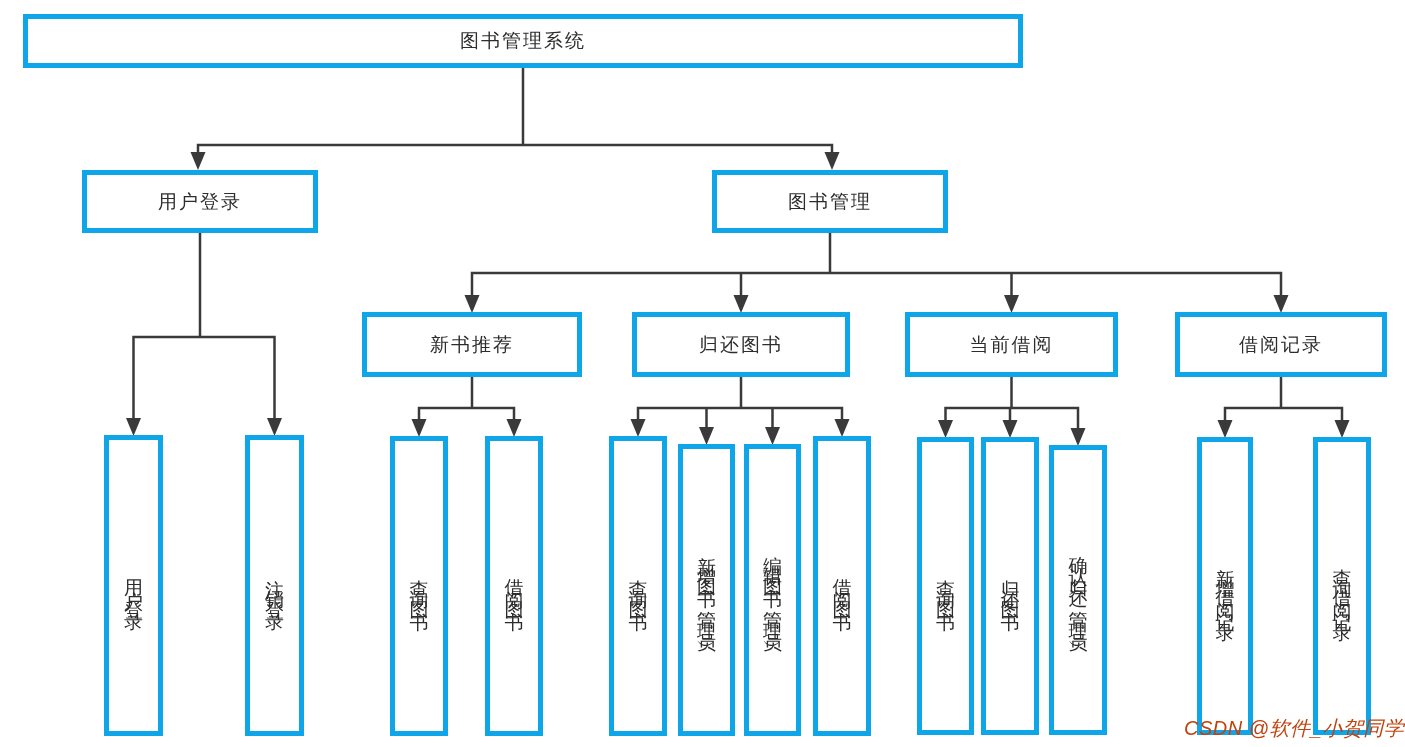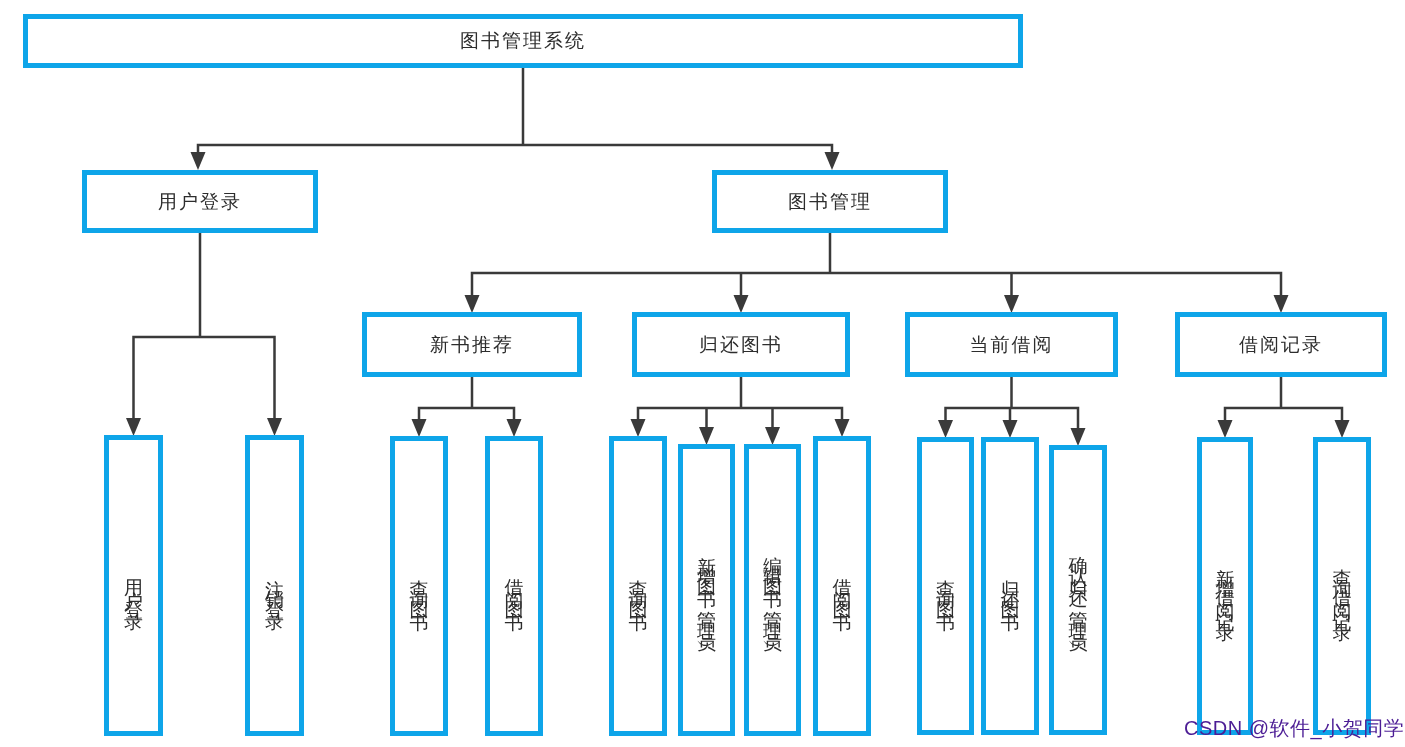--- a/index.html
+++ b/index.html
@@ -13,21 +13,21 @@
     border:5px solid #0ea5e9;display:flex;align-items:center;justify-content:center;
     color:#2d2d2d;z-index:2;
   }
   .lbl{font-size:19px;letter-spacing:2px;white-space:nowrap;}
   .vlbl{
     writing-mode:vertical-rl;text-orientation:mixed;
     font-size:19px;letter-spacing:11px;line-height:1.05;white-space:nowrap;
   }
   .watermark{
     position:absolute;left:1184px;top:715px;z-index:5;
-    font-size:20px;letter-spacing:0.5px;color:#4c1d95;white-space:nowrap;
+    font-size:20px;letter-spacing:0.5px;color:#c2410c;white-space:nowrap;font-style:italic;
   }
 </style>
 </head>
 <body>
 
 <div class="canvas">
 
   <svg class="connector-layer" width="1405" height="747" viewBox="0 0 1405 747">
     <g stroke="#3a3a3a" stroke-width="2.5" fill="none" stroke-linecap="square">
       <path d="M523 68 V145 M198 145 H832 M198 145 V153 M832 145 V153"></path>

